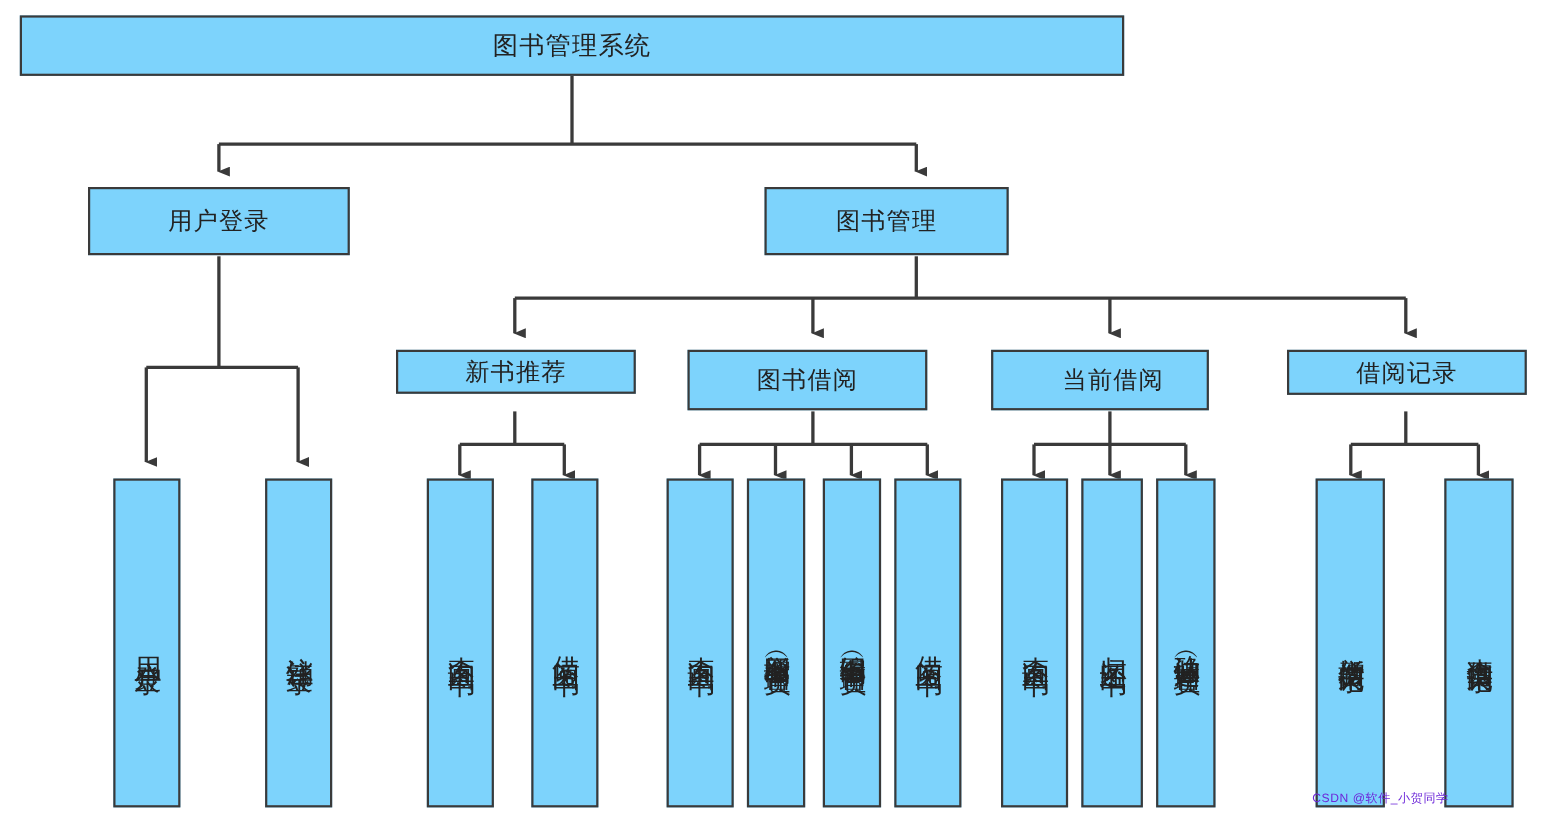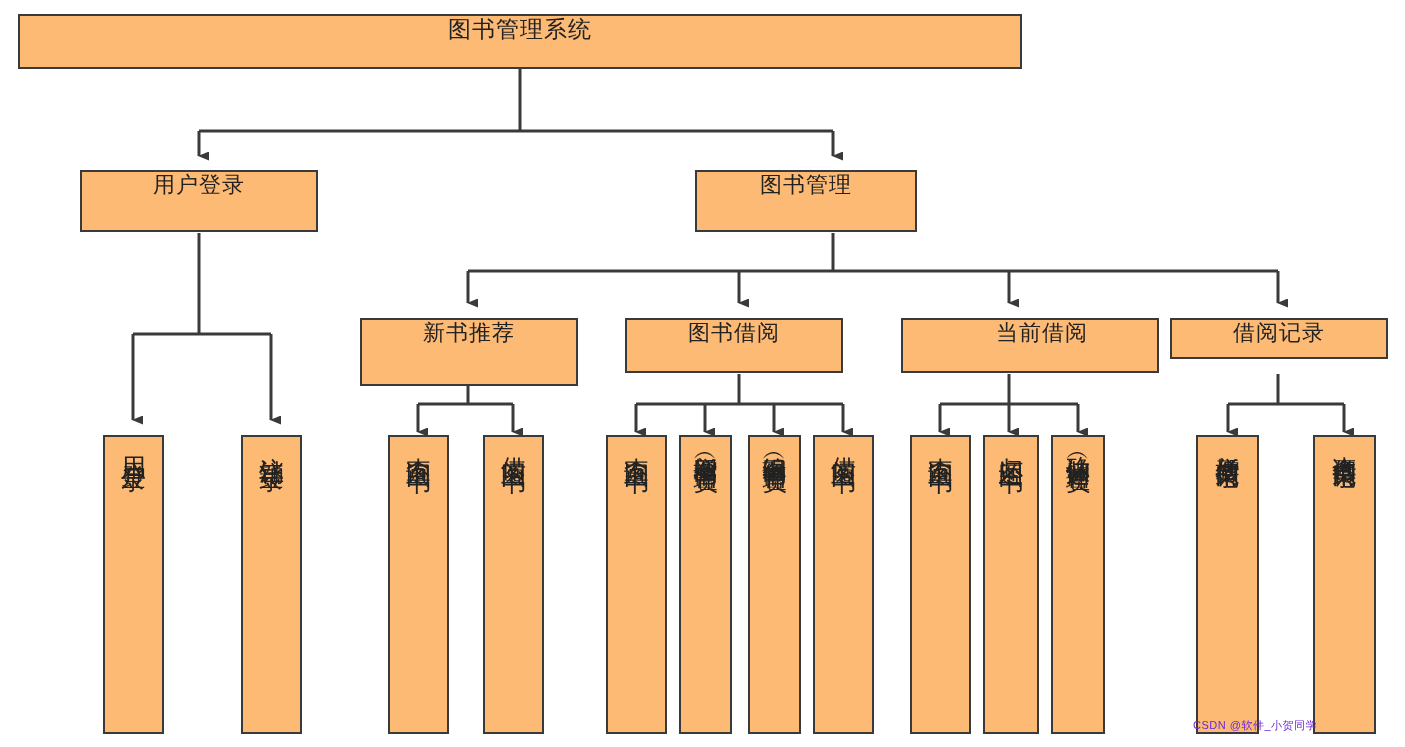--- a/index.html
+++ b/index.html
@@ -24,24 +24,24 @@
     position: absolute;
     left: 0;
     top: 0;
     width: 1405px;
     height: 747px;
   }
   
   .node-box {
     position: absolute;
     box-sizing: border-box;
-    background: #fdba74;
+    background: #7dd3fc;
     border: 2px solid #3a3a3a;
     display: flex;
-    align-items: flex-start;
+    align-items: center;
     justify-content: center;
     color: #1b1b1b;
   }
   .node-label {
     font-size: 22px;
     line-height: 1.15;
     letter-spacing: 1px;
     white-space: nowrap;
     color: #222222;
   }
@@ -128,29 +128,29 @@
   </div>
 
   <div class="node-box" style="left:80px; top:170px; width:238px; height:62px;">
     <span class="node-label">用户登录</span>
   </div>
 
   <div class="node-box" style="left:695px; top:170px; width:222px; height:62px;">
     <span class="node-label">图书管理</span>
   </div>
 
-  <div class="node-box" style="left:360px; top:318px; width:218px; height:68px;">
+  <div class="node-box" style="left:360px; top:318px; width:218px; height:40px;">
     <span class="node-label">新书推荐</span>
   </div>
 
   <div class="node-box" style="left:625px; top:318px; width:218px; height:55px;">
     <span class="node-label">图书借阅</span>
   </div>
 
-  <div class="node-box" style="left:901px; top:318px; width:258px; height:55px;padding-left:24px;">
+  <div class="node-box" style="left:901px; top:318px; width:198px; height:55px;padding-left:24px;">
     <span class="node-label">当前借阅</span>
   </div>
 
   <div class="node-box" style="left:1170px; top:318px; width:218px; height:41px;">
     <span class="node-label">借阅记录</span>
   </div>
 
   <div class="node-box leaf" style="left:103px; top:435px; width:61px; height:299px;">
     <span class="node-label">用户登录</span>
   </div>

